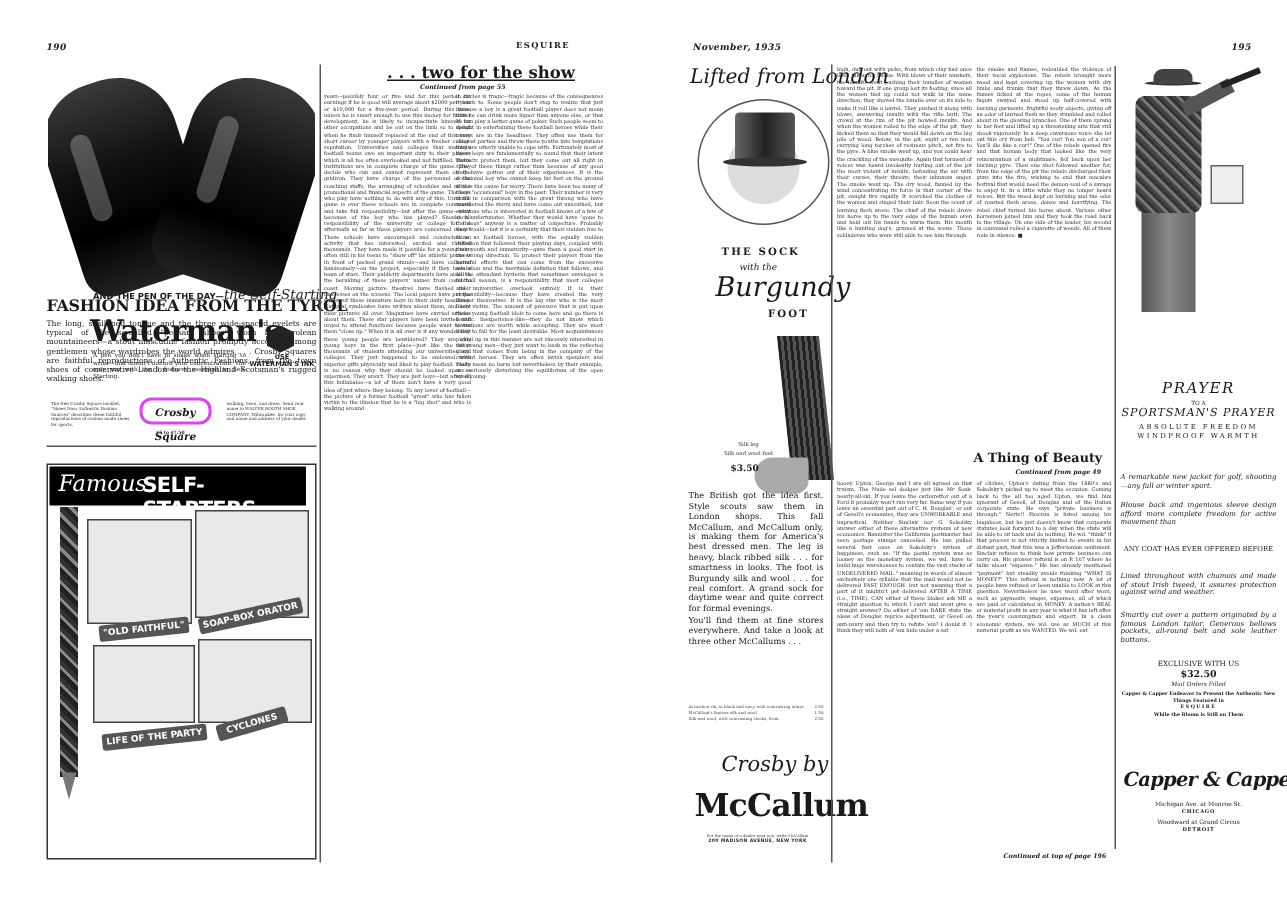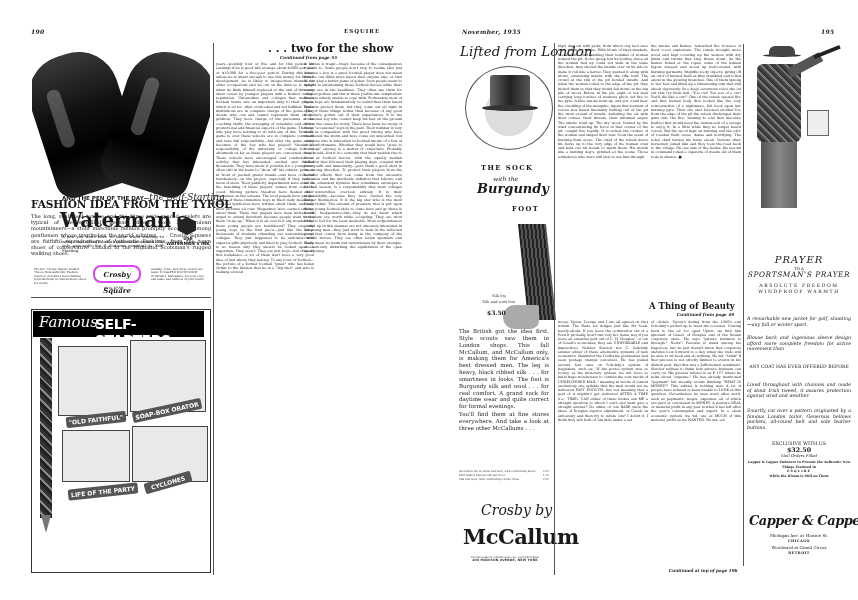--- a/index.html
+++ b/index.html
@@ -39,21 +39,21 @@
   .ink-icon { position: absolute; left: 178px; top: 217px; width: 18px; height: 18px; background: #222; clip-path: polygon(50% 0,100% 25%,100% 75%,50% 100%,0 75%,0 25%); }
   .ink-text { position: absolute; left: 166px; top: 236px; width: 44px; font-family: "DejaVu Sans", sans-serif; font-weight: bold; font-size: 4.4px; line-height: 5.3px; text-align: center; }
   .article-head { position: absolute; font-family: "DejaVu Serif", serif; font-weight: 900; font-size: 11px; white-space: nowrap; }
   .article-sub { position: absolute; font-style: italic; font-weight: bold; font-size: 4.2px; white-space: nowrap; }
   .lifted { position: absolute; left: 31px; top: 43px; font-family: "DejaVu Serif", serif; font-style: italic; font-size: 13.5px; white-space: nowrap; }
   .valet { position: absolute; left: 36px; top: 66px; width: 88px; height: 84px; border-radius: 50%; border: 1px solid #555; background: radial-gradient(circle at 50% 55%, #ddd 0 38%, #fff 39% 100%); }
   .tophat { position: absolute; left: 24px; top: 8px; width: 40px; height: 32px; background: linear-gradient(90deg,#666,#222 50%,#555); border-radius: 3px 3px 0 0; }
   .tophat-brim { position: absolute; left: 16px; top: 38px; width: 56px; height: 6px; background: #333; border-radius: 50%; }
   .sock-title1 { position: absolute; left: 52px; top: 164px; font-family: "DejaVu Serif", serif; font-weight: bold; font-size: 6.8px; letter-spacing: 1.4px; white-space: nowrap; }
   .sock-title2 { position: absolute; left: 64px; top: 175px; font-style: italic; font-size: 6px; white-space: nowrap; }
-  .sock-title3 { position: absolute; left: 48px; top: 181px; font-style: italic; font-weight: bold; font-size: 13px; white-space: nowrap; }
+  .sock-title3 { position: absolute; left: 48px; top: 181px; font-style: italic; font-weight: normal; font-size: 18px; white-space: nowrap; }
   .sock-title4 { position: absolute; left: 64px; top: 205px; font-weight: bold; font-size: 6.8px; letter-spacing: 1.4px; margin-left: 19px; }
   .sock-img { position: absolute; left: 94px; top: 224px; width: 28px; height: 96px; background: repeating-linear-gradient(90deg,#222 0 2px,#555 2px 4px); transform: skewX(6deg); }
   .sock-foot { position: absolute; left: 74px; top: 305px; width: 36px; height: 24px; background: #aaa; border-radius: 20px 4px 14px 20px; }
   .sock-cap { position: absolute; left: 45px; top: 294px; font-size: 3.6px; color: #333; text-align: center; width: 50px; line-height: 5.6px; }
   .sock-price { position: absolute; left: 58px; top: 309px; font-weight: bold; font-size: 6px; }
   .mc-body { position: absolute; left: 30px; top: 328px; width: 90px; font-size: 5.5px; line-height: 6.85px; text-align: justify; }
   .mc-list { position: absolute; left: 30px; top: 469px; width: 90px; font-size: 2.7px; line-height: 4px; color: #444; }
   .mc-list .row { display: flex; justify-content: space-between; }
   .socks-by { position: absolute; left: 52px; top: 502px; font-style: italic; font-size: 14px; white-space: nowrap; }
   .mccallum { position: absolute; left: 34px; top: 524px; font-family: "DejaVu Serif", serif; font-weight: bold; font-size: 21px; white-space: nowrap; letter-spacing: -0.5px; }
@@ -126,21 +126,21 @@
   </div>
   <div class="pen-of-day">
     <span>AND THE PEN OF THE DAY—</span><i>the Self-Starting</i>
   </div>
   <div class="waterman-name">Waterman's</div>
   <div class="waterman-copy">A pen you don't have to shake when starting to write—that doesn't disturb your concentration. The only pen with the 3 features essential to Self-Starting.</div>
   <div class="ink-icon"></div>
   <div class="ink-text">USE WATERMAN'S INK</div>
 
   <div class="vrule" style="left:213px;top:43px;height:532px;"></div>
-  <div class="article-head" style="left:268px;top:42px;">. . . two for the show</div>
+  <div class="article-head" style="left:258px;top:42px;text-decoration:underline;">. . . two for the show</div>
   <div class="article-sub" style="left:280px;top:55px;">Continued from page 55</div>
   <div class="col tiny" style="left:216px;top:62px;width:98px;height:503px;">years—possibly four or five and for this period his earnings if he is good will average about $2000 per year or $10,000 for a five-year period. During this time, unless he is smart enough to use this money for further development, he is likely to incapacitate himself for other occupations and be out on the limb so to speak when he finds himself replaced at the end of this very short career by younger players with a fresher college reputation. Universities and colleges that maintain football teams owe an important duty to their players which is all too often overlooked and not fulfilled. These institutions are in complete charge of the game. They decide who can and cannot represent them on the gridiron. They have charge of the personnel of the coaching staffs, the arranging of schedules and all the promotional and financial aspects of the game. The boys who play have nothing to do with any of this. Until the game is over these schools are in complete command and take full responsibility—but after the game—what becomes of the boy who has played? Should all responsibility of the university or college for the aftermath as far as these players are concerned cease? These schools have encouraged and conducted an activity that has interested, excited and thrilled thousands. They have made it possible for a young man often still in his teens to "show off" his athletic prowess in front of packed grand stands—and have collected handsomely—on the project, especially if they have a team of stars. Their publicity departments have aided in the heralding of these players' names from coast to coast. Moving picture theatres have flashed their likenesses on the screens. The local papers have put the names of these immature boys in their daily headlines. National syndicates have written about them, and sent their pictures all over. Magazines have carried articles about them. These star players have been invited and urged to attend functions because people want to see them "close up." When it is all over is it any wonder that these young people are bewildered? They are only young boys in the first place—just like the other thousands of students attending our universities and colleges. They just happened to be endowed with superior gifts physically and liked to play football. There is no reason why they should be looked upon as supermen. They aren't. They are just boys—but after all this hullabaloo—a lot of them don't have a very good idea of just where they belong. To any lover of football—the picture of a former football "great" who has fallen victim to the illusion that he is a "big shot" and who is walking around</div>
   <div class="col tiny" style="left:304px;top:62px;width:98px;height:503px;left:304px;">in circles is tragic—tragic because of the consequences it leads to. Some people don't stop to realize that just because a boy is a great football player does not mean that he can drink more liquor than anyone else, or that he can play a better game of poker. Such people seem to delight in entertaining these football heroes while their names are in the headlines. They often use them for color at parties and throw these youths into temptations they are utterly unable to cope with. Fortunately most of these boys are fundamentally so sound that their latent instincts protect them, but they come out all right in spite of these things rather than because of any good they have gotten out of their experiences. It is the occasional boy who cannot keep his feet on the ground who is the cause for worry. There have been too many of these "occasional" boys in the past. Their number is very small in comparison with the great throng who have weathered the storm and have come out unscathed, but everyone who is interested in football knows of a few of such unfortunates. Whether they would have "gone to the dogs" anyway is a matter of conjecture. Probably they would—but it is a certainty that their sudden rise to fame as football heroes, with the equally sudden deflation that followed their playing days, coupled with their youth and immaturity—gave them a good start in the wrong direction. To protect their players from the harmful effects that can come from the excessive adulation and the inevitable deflation that follows, and all the attendant hysteria that sometimes envelopes a football season, is a responsibility that most colleges and universities overlook entirely. It is their responsibility—because they have created the very danger themselves. It is the big star who is the most likely victim. The amount of pressure that is put upon these young football idols to come here and go there is terrific. Inexperience-like—they do not know which invitations are worth while accepting. They are most likely to fall for the least desirable. Most acquaintances picked up in this manner are not sincerely interested in the young men—they just want to bask in the reflected glory that comes from being in the company of the current heroes. They are often lavish spenders and really mean no harm but nevertheless by their example, are seriously disturbing the equilibrium of the open eyed young-</div>
 </div>
 
 <div class="page right-page">
   <div class="folio" style="left:33px;">November, 1935</div>
   <div class="folio" style="left:392px;">195</div>
 
   <div>

